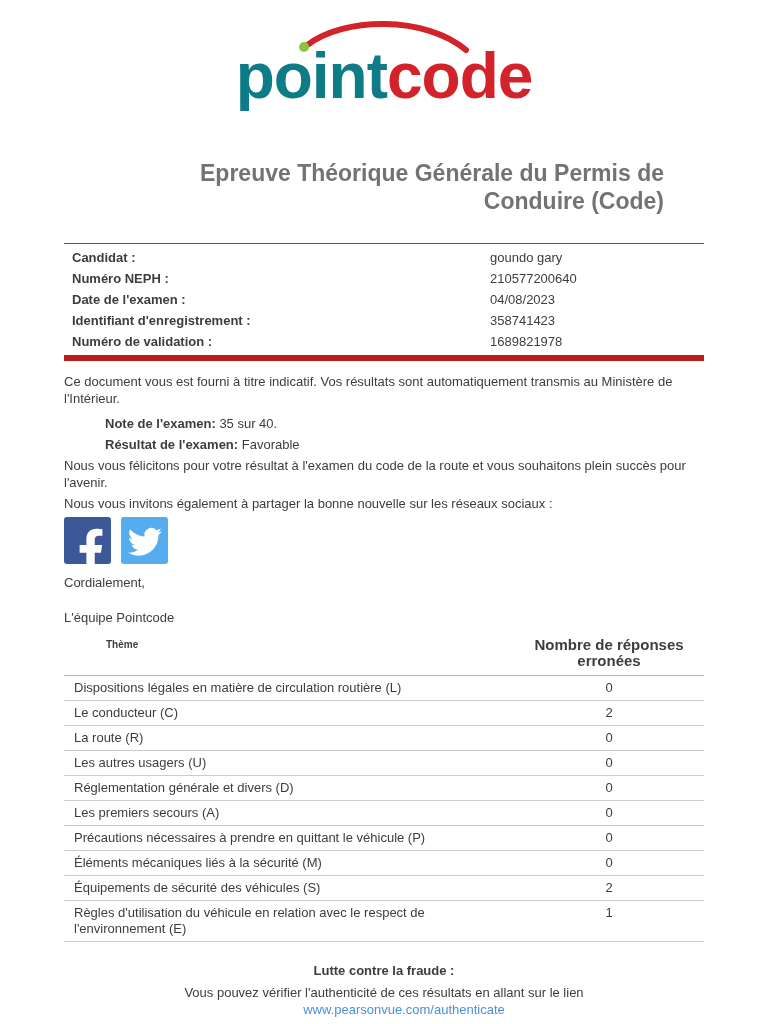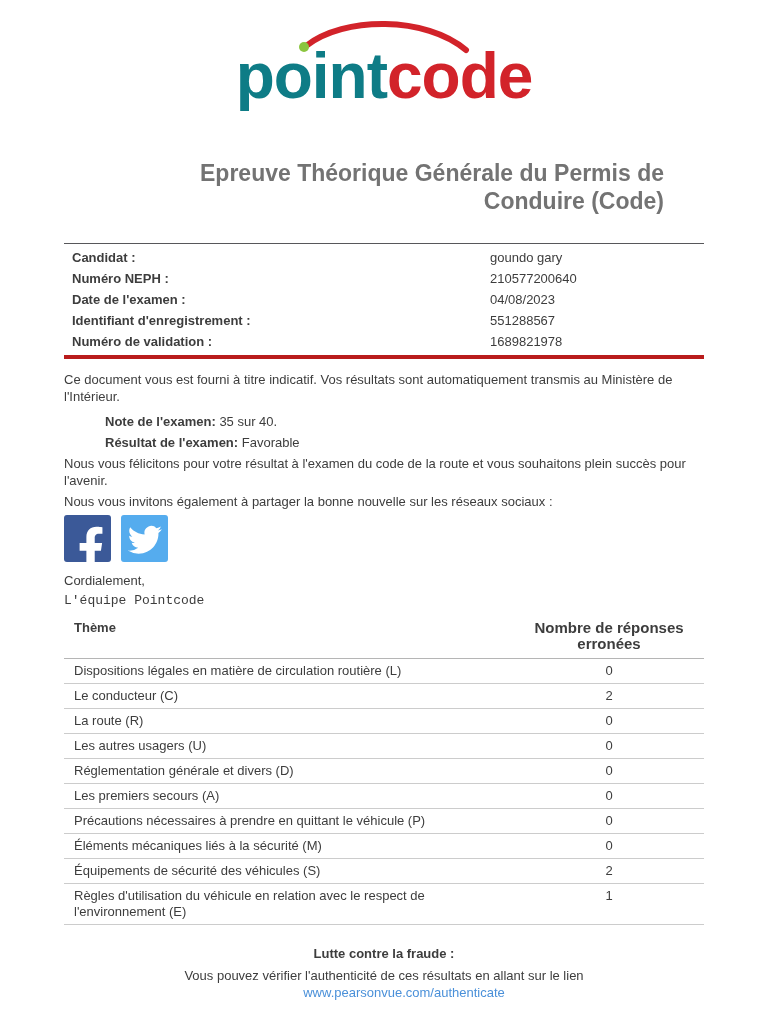--- a/index.html
+++ b/index.html
@@ -19,46 +19,46 @@
   
   .title {
     margin-top:44px; text-align:right;
     font-size:23px; font-weight:bold; color:#737373; line-height:28px;
     padding:0 40px;
   }
 
   
   .cand-table {
     margin-top:28px;
-    border-top:1px solid #57575a; border-bottom:4px solid #b91c1c;
+    border-top:1px solid #57575a; border-bottom:6px solid #b91c1c;
     padding:3px 0;
   }
   .cand-row { display:grid; grid-template-columns:418px 1fr; padding:3px 8px; font-size:13px; line-height:15px; }
   .cand-label { font-weight:bold; }
 
   
   .body-text { font-size:13px; line-height:17px; }
   .p1 { margin-top:12px; }
   .p-note { margin-top:8px; }
   .p-result { margin-top:4px; }
   .p2 { margin-top:4px; }
   .p3 { margin-top:4px; }
   .bold { font-weight:bold;padding-left:41px; }
 
   
   .social-row { margin-top:5px; display:flex; gap:10px; }
   .social-icon { width:47px; height:47px; cursor:pointer; }
 
   .closing1 { margin-top:11px; font-size:13px; }
-  .closing2 { margin-top:5px; font-size:13px;font-family:Liberation Mono, monospace; }
+  .closing2 { margin-top:20px; font-size:13px; }
 
   
   .themes-table { margin-top:8px; }
   .t-header { display:grid; grid-template-columns:1fr 170px; border-bottom:1px solid #b5b5b5; padding:4px 10px 6px 10px; }
-  .t-header .h1 { font-size:13px; font-weight:bold; line-height:16px; }
+  .t-header .h1 { font-size:10px; font-weight:bold; line-height:16px;margin-left:32px; }
   .t-header .h2 { font-size:15px; font-weight:bold; line-height:16px; text-align:center; }
   .t-row { display:grid; grid-template-columns:1fr 170px; border-bottom:1px solid #cccccc; padding:4px 10px; }
   .t-row .c1 { font-size:13px; line-height:16px; padding-right:20px; }
   .t-row .c2 { font-size:13px; line-height:16px; text-align:center; }
 
   
   .footer { margin-top:20px; text-align:center; font-size:13px; }
   .footer .f-title { font-weight:bold; line-height:17px; }
   .footer .f-line { margin-top:5px; line-height:17px; }
   .footer a.link { color:var(--link, #4a90d9); text-decoration:none; cursor:pointer;margin-left:40px; }
@@ -86,21 +86,21 @@
     <div class="cand-row">
       <div class="cand-label">Numéro NEPH :</div>
       <div class="cand-value">210577200640</div>
     </div>
     <div class="cand-row">
       <div class="cand-label">Date de l'examen :</div>
       <div class="cand-value">04/08/2023</div>
     </div>
     <div class="cand-row">
       <div class="cand-label">Identifiant d'enregistrement :</div>
-      <div class="cand-value">551288567</div>
+      <div class="cand-value">358741423</div>
     </div>
     <div class="cand-row">
       <div class="cand-label">Numéro de validation :</div>
       <div class="cand-value">1689821978</div>
     </div>
   </div>
 
   <p class="body-text p1">Ce document vous est fourni à titre indicatif. Vos résultats sont automatiquement transmis au Ministère de l'Intérieur.</p>
 
   <p class="body-text p-note"><span class="bold">Note de l'examen:</span>

